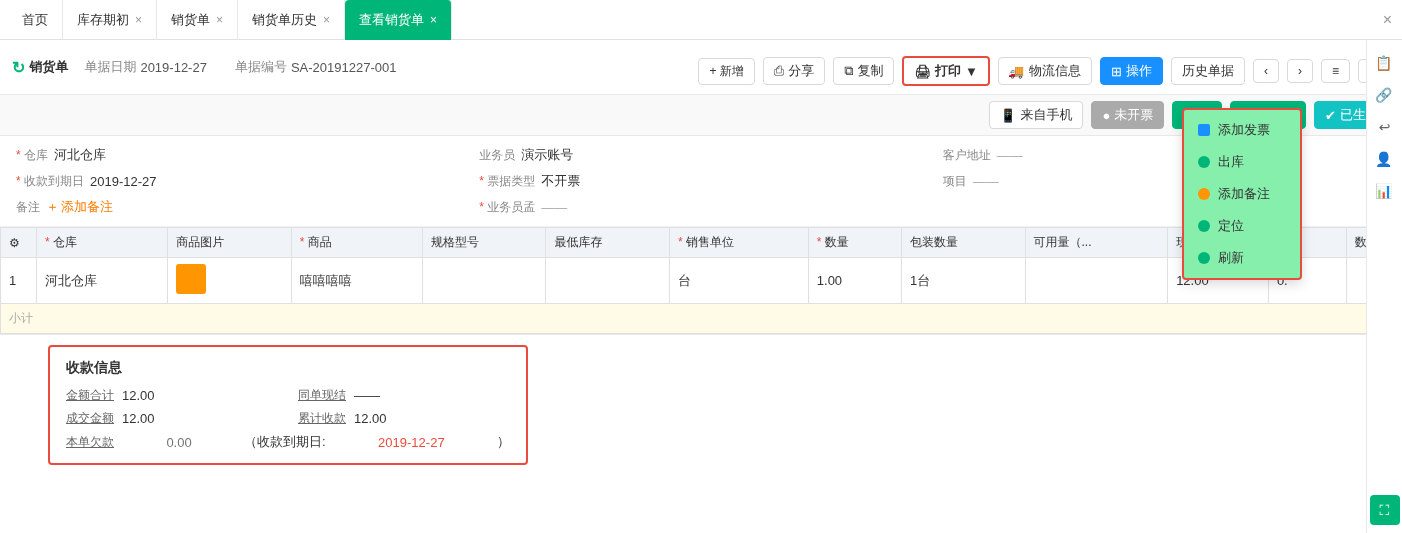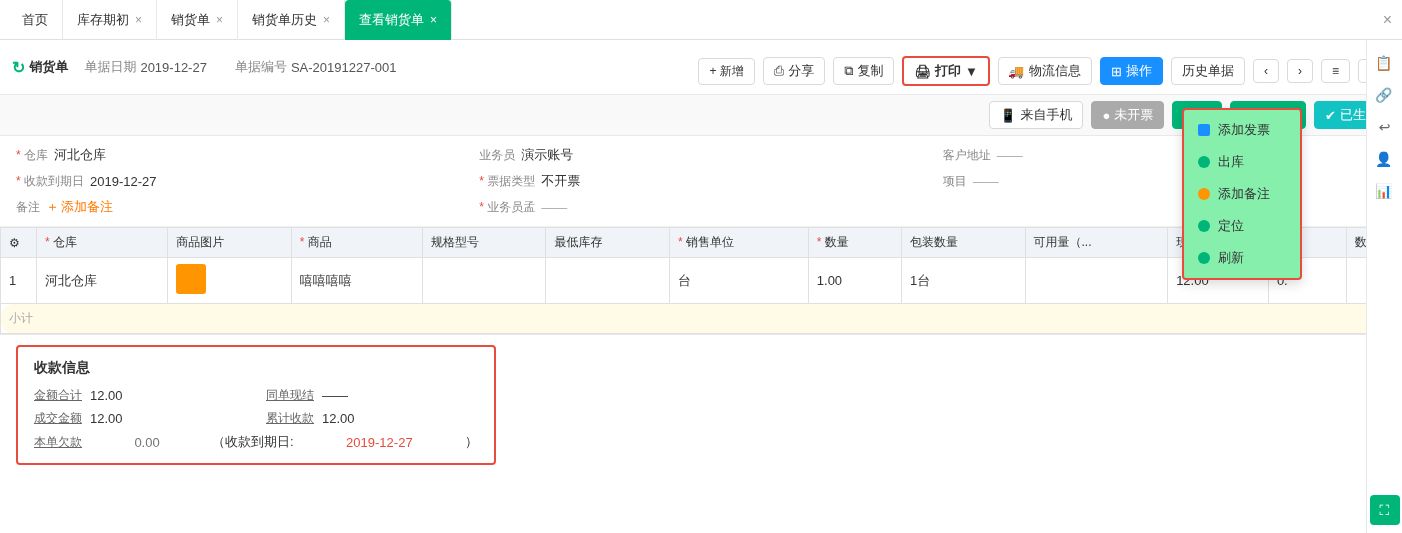--- a/index.html
+++ b/index.html
@@ -222,37 +222,37 @@
       border: 1px solid #e0e0e0;
       padding: 6px 8px;
       color: #333;
       font-size: 13px;
       background: #fff;
     }
     .data-table td.subtotal-row {
       background: #fffbe6;
       font-size: 12px;
       color: #aaa;
-      border-radius: 13px;
     }
     .gear-col { width: 36px; text-align: center; }
     .product-img { width: 30px; height: 30px; background: #ff9500; border-radius: 3px; display: inline-block; }
 
     
     .bottom-section {
       display: flex;
       padding: 10px 16px;
       gap: 20px;
     }
     .receipt-info {
       border: 2px solid #e74c3c;
       border-radius: 4px;
       padding: 12px 16px;
       min-width: 480px;
       background: #fff;
+      margin-left: 32px;
     }
     .receipt-title {
       font-weight: bold;
       font-size: 14px;
       margin-bottom: 10px;
       color: #333;
     }
     .receipt-grid {
       display: grid;
       grid-template-columns: 1fr 1fr;

